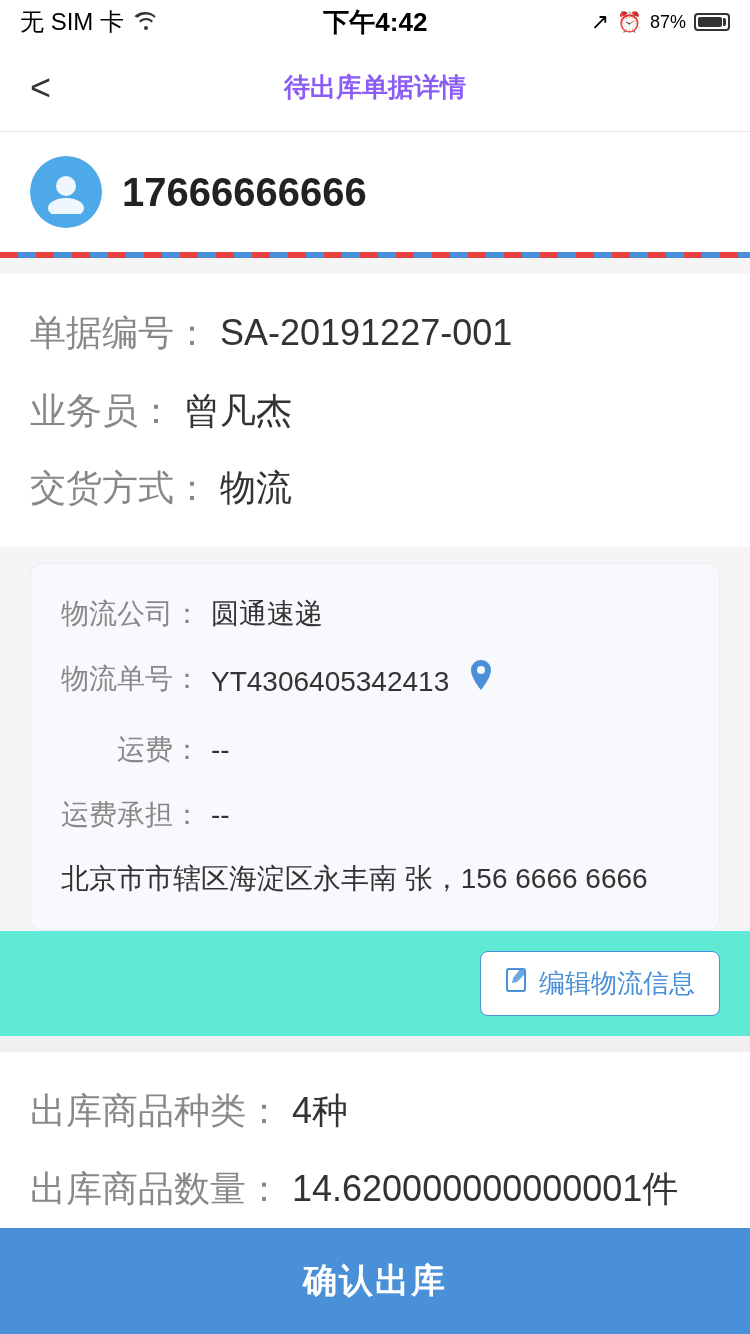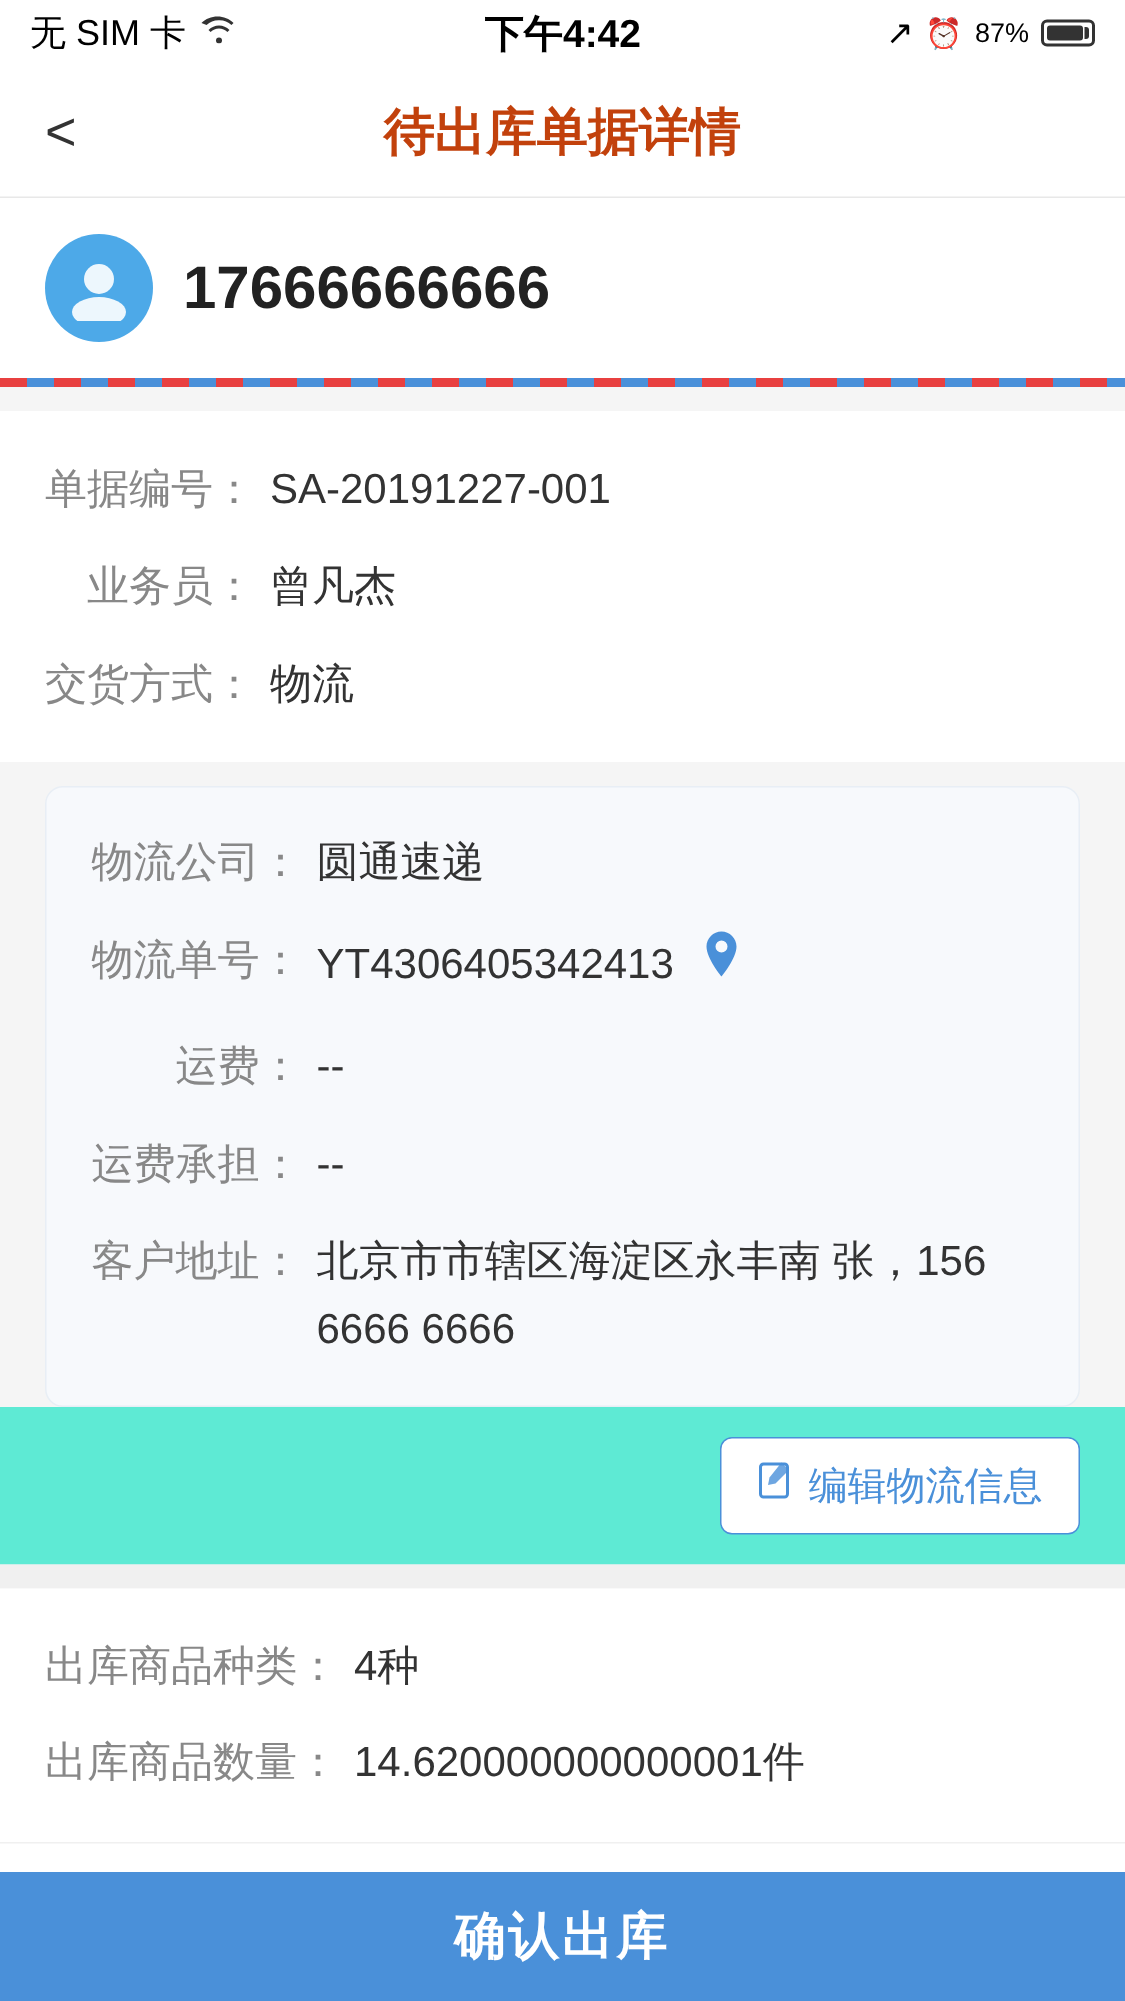--- a/index.html
+++ b/index.html
@@ -48,23 +48,23 @@
       font-size: 36px;
       color: #333;
       cursor: pointer;
       padding: 10px;
       margin-left: -10px;
     }
     .nav-title {
       position: absolute;
       left: 50%;
       transform: translateX(-50%);
-      font-size: 34px;
+      font-size: 26px;
       font-weight: 600;
-      color: #c2410c;
+      color: #8b5cf6;
     }
 
     
     .user-header {
       background: #fff;
       padding: 24px 30px;
       display: flex;
       align-items: center;
       gap: 20px;
       border-bottom: none;
@@ -97,21 +97,21 @@
     
     .info-section {
       background: #fff;
       padding: 30px 30px;
       margin-top: 16px;
     }
     .info-row {
       display: flex;
       align-items: flex-start;
       margin-bottom: 20px;
-      font-size: 28px;
+      font-size: 36px;
       color: #333;
       line-height: 1.6;
     }
     .info-row:last-child { margin-bottom: 0; }
     .info-label {
       color: #888;
       min-width: 150px;
       text-align: right;
       padding-right: 10px;
       flex-shrink: 0;
@@ -212,21 +212,21 @@
       background: #fff;
     }
 
     
     .confirm-btn-wrap {
       position: fixed;
       bottom: 0;
       left: 0;
       width: 750px;
       background: #4a90d9;
-      padding: 20px 0;
+      padding: 30px 0;
     }
     .confirm-btn {
       display: block;
       width: 100%;
       background: transparent;
       border: none;
       color: #fff;
       font-size: 34px;
       font-weight: 600;
       text-align: center;
@@ -316,21 +316,20 @@
     </div>
     <div class="logistics-row">
       <span class="logistics-label">运费：</span>
       <span class="logistics-value">--</span>
     </div>
     <div class="logistics-row">
       <span class="logistics-label">运费承担：</span>
       <span class="logistics-value">--</span>
     </div>
     <div class="logistics-row">
-      <span class="logistics-label">客户地址：</span>
       <span class="logistics-value" style="flex-wrap:wrap;">北京市市辖区海淀区永丰南  张，156 6666 6666</span>
     </div>
   </div>
 
   <div class="edit-logistics-btn">
     <button class="edit-btn">
       <span>
         <svg width="26" height="26" viewBox="0 0 26 26" fill="none">
           <rect x="2" y="2" width="18" height="22" rx="2" stroke="#4a90d9" stroke-width="2" fill="none"></rect>
           <path d="M16 1l5 5-9 9-5 1 1-5 8-10z" fill="#4a90d9" opacity="0.8"></path>

